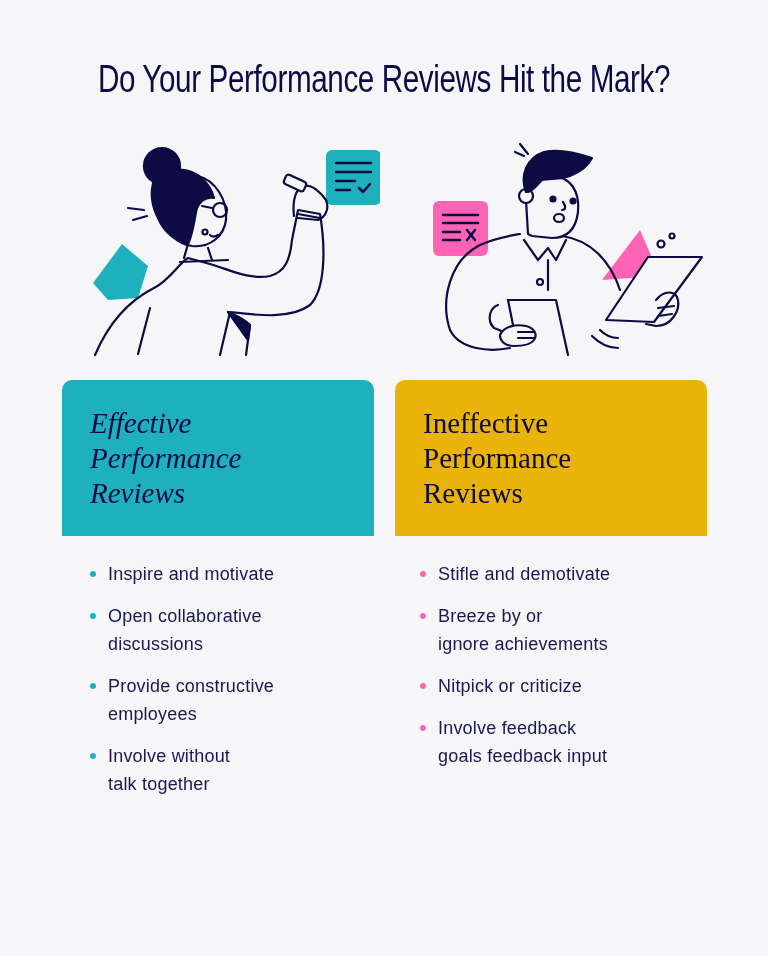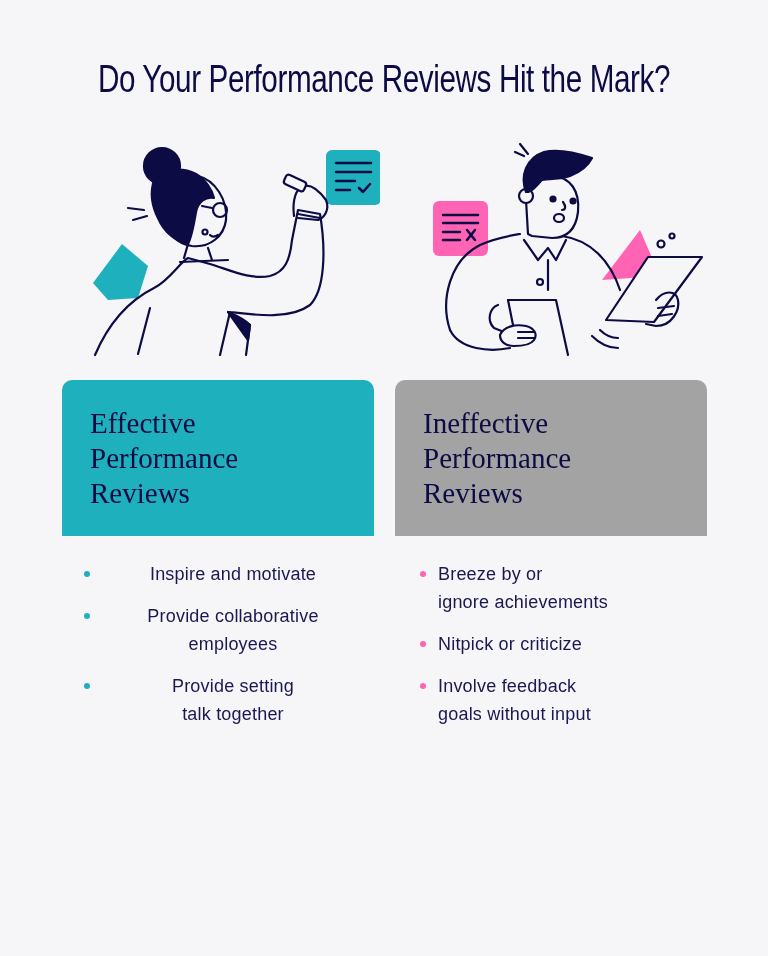--- a/index.html
+++ b/index.html
@@ -14,29 +14,29 @@
     }
 
     .illus { position: absolute; }
     .illus-left { left: 80px; top: 140px; width: 300px; height: 230px; }
     .illus-right { left: 420px; top: 140px; width: 300px; height: 230px; }
 
     .card {
       position: absolute; top: 380px; height: 156px; border-radius: 10px 10px 0 0;
       padding: 26px 28px;
     }
-    .card-effective { left: 62px; width: 312px; background: #1eb0bd; }
-    .card-ineffective { left: 395px; width: 312px; background: #a3a3a3; }
+    .card-effective { left: 62px; width: 312px; background: #1eb0bd; font-style: italic; }
+    .card-ineffective { left: 395px; width: 312px; background: #eab308; }
     .card-title {
       font-family: "Liberation Serif", serif; font-size: 29px; line-height: 35px;
       color: #0d0b44; font-weight: 400; width: 210px;
     }
 
     .list { position: absolute; top: 560px; list-style: none; }
-    .list-effective { left: 84px; width: 280px; text-align: center; }
+    .list-effective { left: 90px; width: 280px; }
     .list-ineffective { left: 420px; width: 290px; }
     .list li {
       position: relative; padding-left: 18px; font-size: 18px; line-height: 28px;
       color: #1a1850; margin-bottom: 14px; letter-spacing: 0.2px;
     }
     .list li .bullet {
       position: absolute; left: 0; top: 11px; width: 6px; height: 6px; border-radius: 50%;
     }
     .list-effective .bullet { background: #1eb0bd; }
     .list-ineffective .bullet { background: #ff63b4; }
@@ -157,21 +157,23 @@
 <div class="card card-ineffective">
   <div class="card-title">
     <div>Ineffective</div>
     <div>Performance</div>
     <div>Reviews</div>
   </div>
 </div>
 
 <ul class="list list-effective">
   <li><span class="bullet"></span><span>Inspire and motivate</span></li>
-  <li><span class="bullet"></span><span>Provide collaborative</span><br><span>employees</span></li>
-  <li><span class="bullet"></span><span>Provide setting</span><br><span>talk together</span></li>
+  <li><span class="bullet"></span><span>Open collaborative</span><br><span>discussions</span></li>
+  <li><span class="bullet"></span><span>Provide constructive</span><br><span>employees</span></li>
+  <li><span class="bullet"></span><span>Involve without</span><br><span>talk together</span></li>
 </ul>
 
 <ul class="list list-ineffective">
+  <li><span class="bullet"></span><span>Stifle and demotivate</span></li>
   <li><span class="bullet"></span><span>Breeze by or</span><br><span>ignore achievements</span></li>
   <li><span class="bullet"></span><span>Nitpick or criticize</span></li>
-  <li><span class="bullet"></span><span>Involve feedback</span><br><span>goals without input</span></li>
+  <li><span class="bullet"></span><span>Involve feedback</span><br><span>goals feedback input</span></li>
 </ul>
 
 </body></html>

